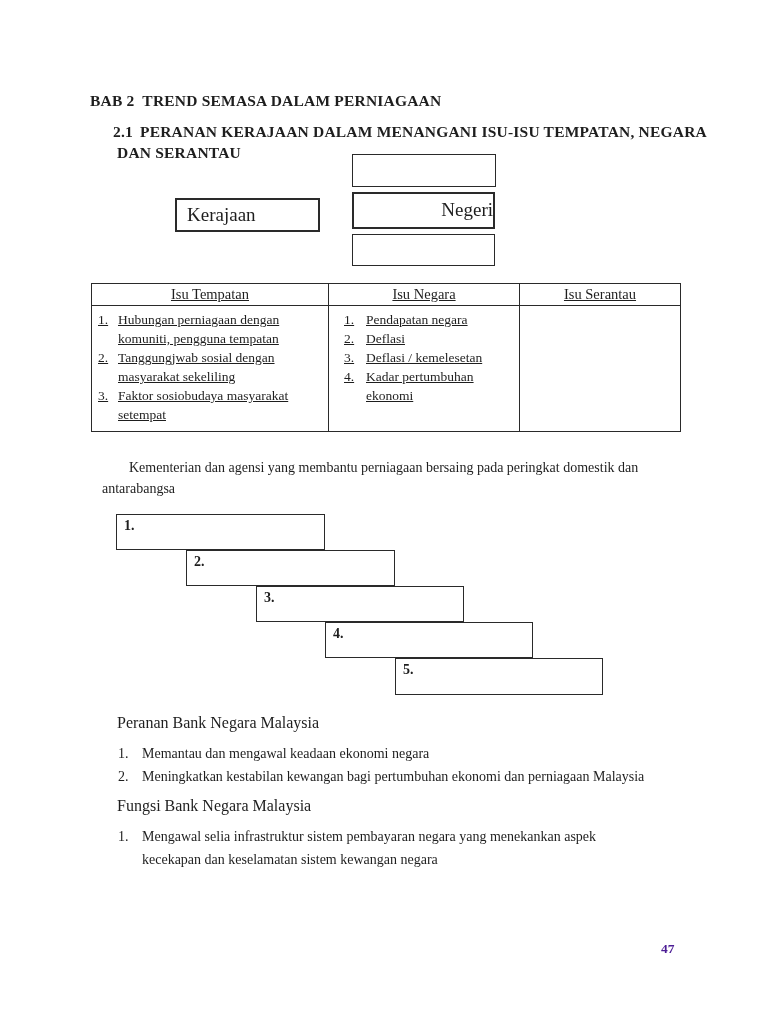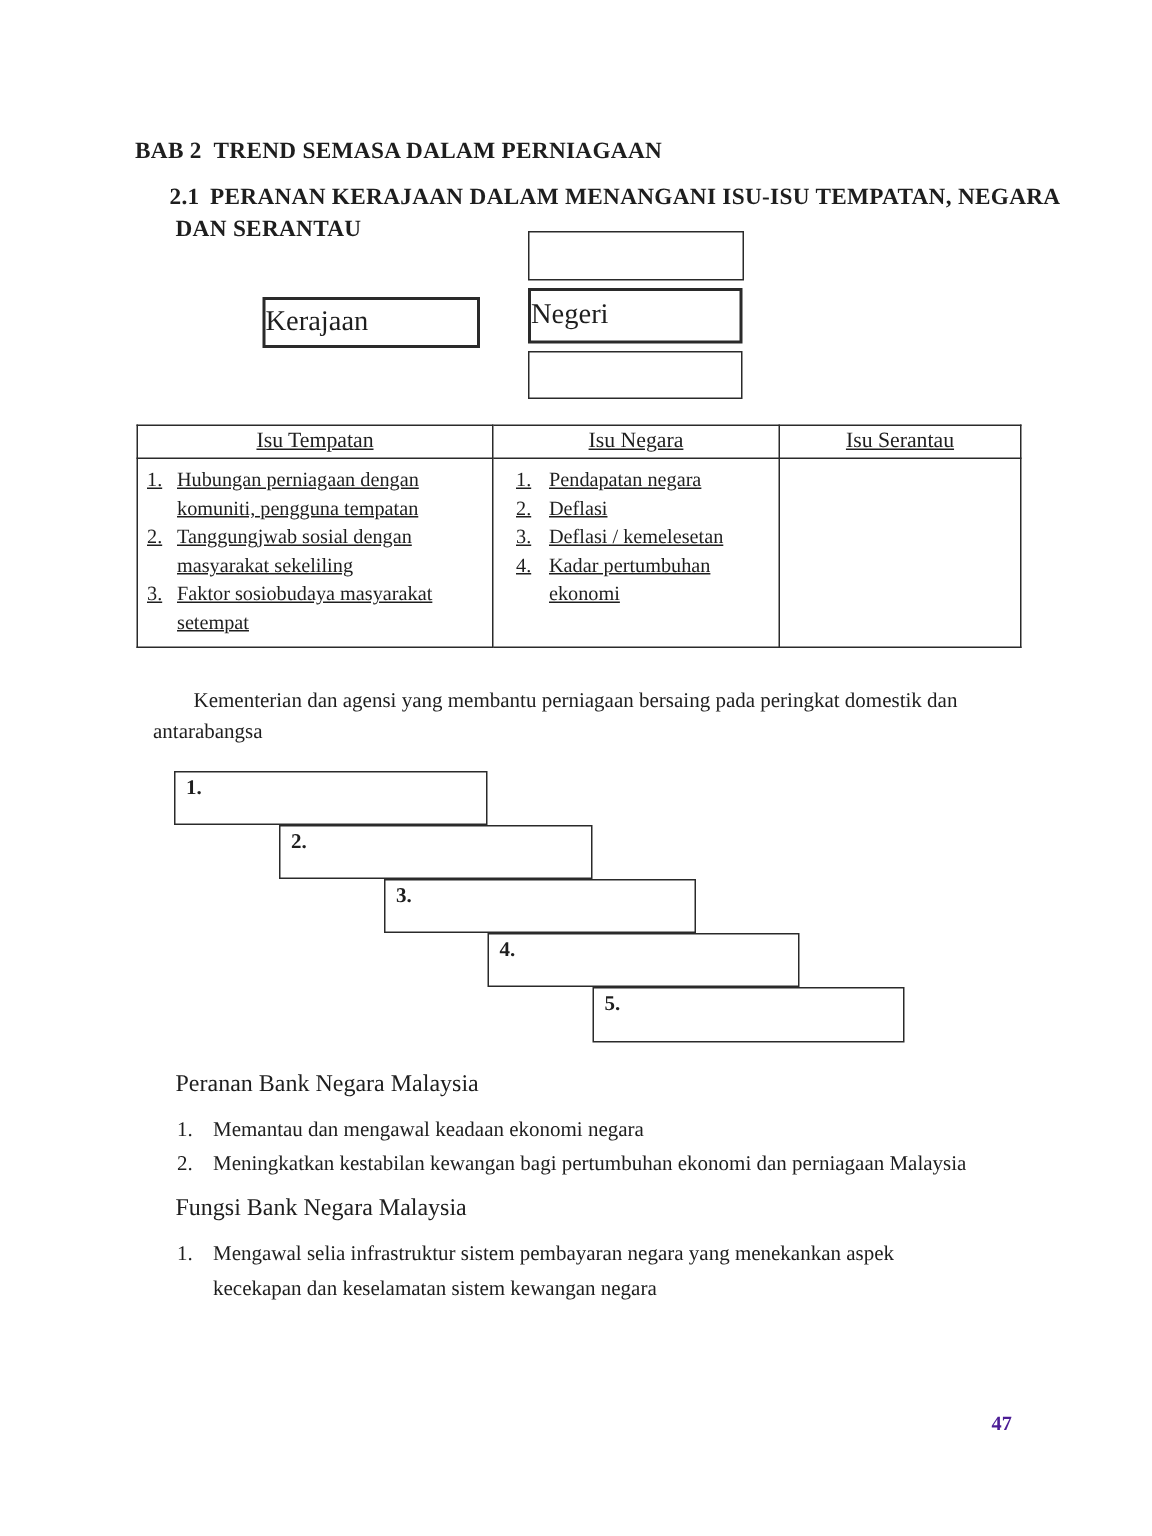--- a/index.html
+++ b/index.html
@@ -13,24 +13,24 @@
   .h-chapter{left:90px;top:92px;font-weight:bold;font-size:15.5px;white-space:pre;letter-spacing:.2px;}
   .h-section{left:90px;top:121px;font-weight:bold;font-size:15.5px;line-height:21px;letter-spacing:.2px;}
   .sec-line1{white-space:pre;}
   .sec-num{display:inline-block;width:27px;margin-left:23px;}
   .sec-line2{margin-left:27px;}
 
   
   .box{position:absolute;background:#fff;border:2px solid #2a2a2a;box-sizing:border-box;font-size:19px;}
   .box.thin{border-width:1.5px;}
   .kerajaan-box{left:175px;top:198px;width:145px;height:34px;}
-  .kerajaan-label{display:block;line-height:30px;}
+  .kerajaan-label{display:block;padding-left:10px;line-height:30px;}
   .negeri-empty-top{left:352px;top:154px;width:144px;height:33px;}
   .negeri-box{left:352px;top:192px;width:143px;height:37px;border-width:2.5px;}
-  .negeri-label{text-align:left;line-height:32px;}
+  .negeri-label{text-align:right;line-height:32px;}
   .negeri-empty-bottom{left:352px;top:234px;width:143px;height:32px;}
 
   
   .issues-table{position:absolute;left:91px;top:283px;border-collapse:collapse;table-layout:fixed;}
   .issues-table th,.issues-table td{border:1.5px solid #2a2a2a;text-decoration:underline;}
   .issues-table th{font-weight:normal;font-size:14.5px;height:21px;padding:0;text-align:center;vertical-align:middle;}
   .issues-table td{vertical-align:top;height:121px;padding:4px 3px 0 0;}
   .cell-list{font-size:13.5px;line-height:19px;}
   .cli{display:flex;align-items:flex-start;}
   .cli .n{flex:0 0 20px;margin-left:6px;}

